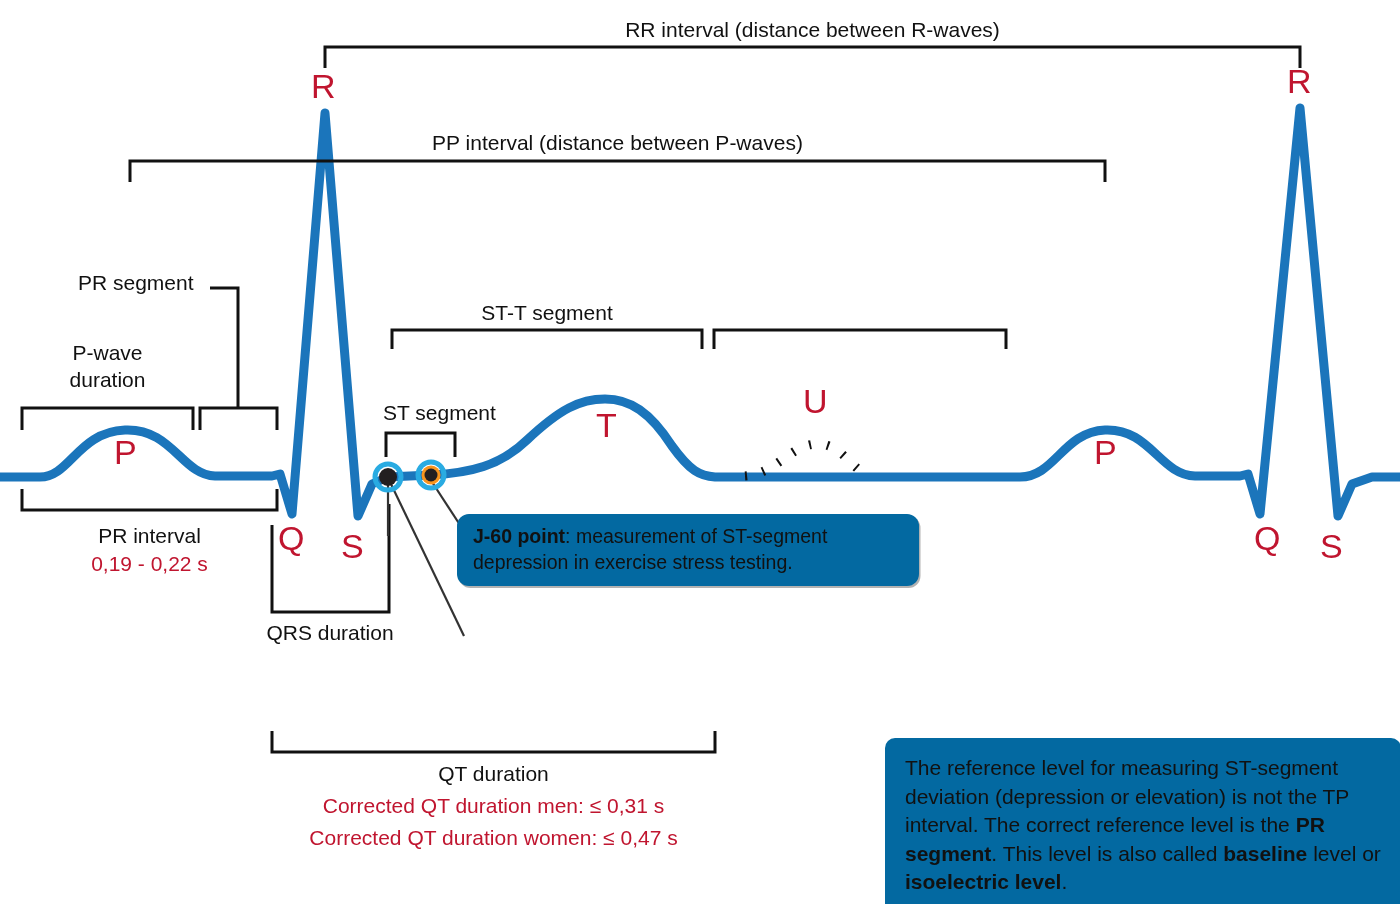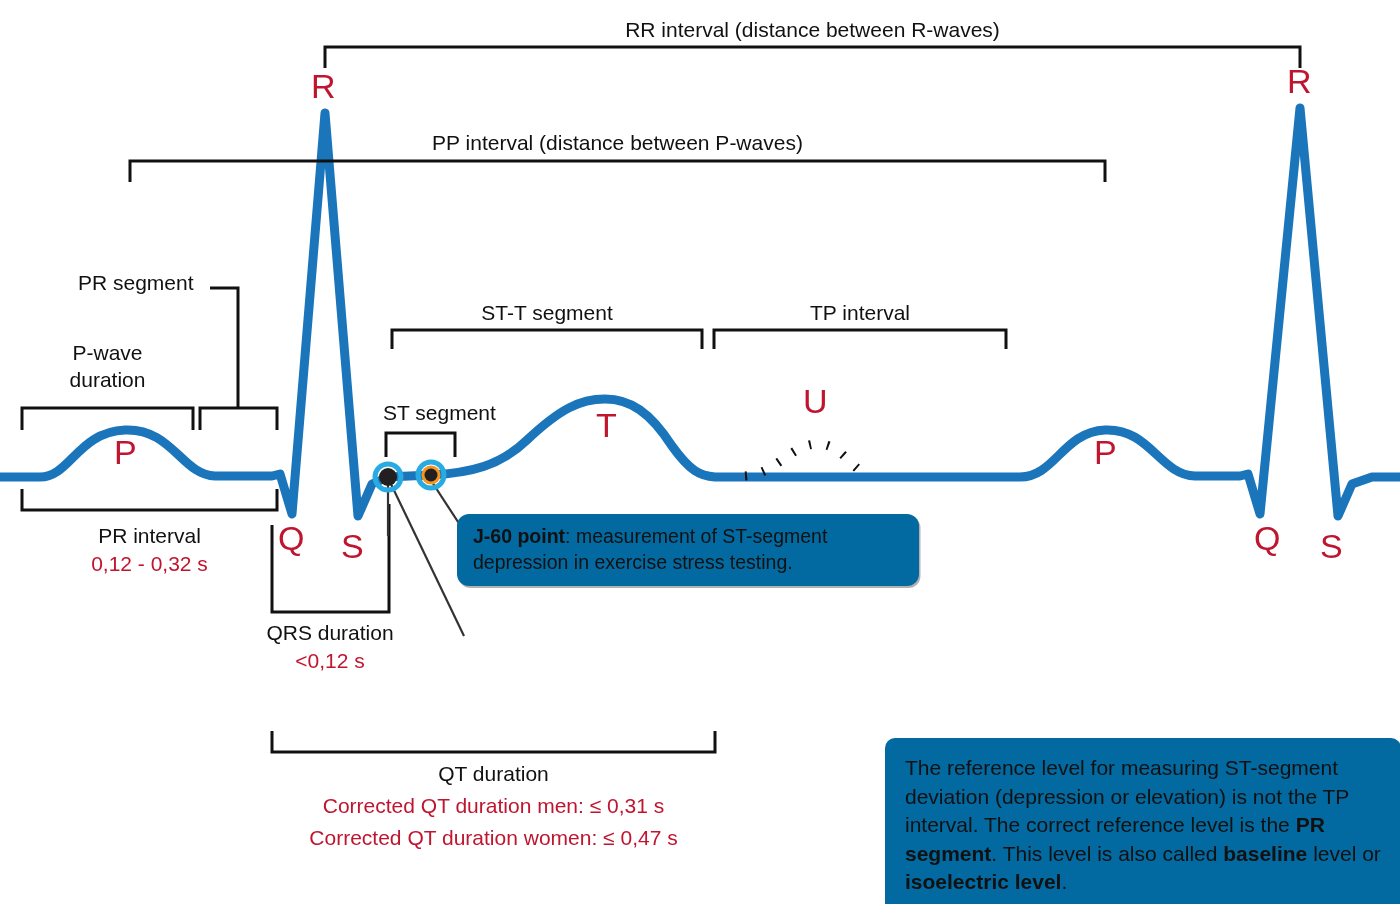--- a/index.html
+++ b/index.html
@@ -122,34 +122,32 @@
     </g>
 
   </svg>
 
   <div class="lbl blk ctr" style="left:325px;top:2px;width:975px;">RR interval (distance between R-waves)</div>
 
   <div class="lbl blk ctr" style="left:392px;top:285px;width:310px;">ST-T segment</div>
 
   <div class="lbl blk ctr" style="left:130px;top:115px;width:975px;">PP interval (distance between P-waves)</div>
 
-  <div class="lbl blk ctr" style="left:714px;top:285px;width:292px;">TP interval</div>
 
   <div class="lbl blk" style="left:383px;top:385px;">ST segment</div>
 
   <div class="lbl blk" style="left:78px;top:255px;">PR segment</div>
 
   <div class="lbl blk ctr" style="left:22px;top:325px;width:171px;">P-wave</div>
   <div class="lbl blk ctr" style="left:22px;top:352px;width:171px;">duration</div>
 
   <div class="lbl blk ctr" style="left:22px;top:508px;width:255px;">PR interval</div>
-  <div class="lbl red ctr" style="left:22px;top:536px;width:255px;">0,12 - 0,32 s</div>
+  <div class="lbl red ctr" style="left:22px;top:536px;width:255px;">0,19 - 0,22 s</div>
 
   <div class="lbl blk ctr" style="left:210px;top:605px;width:240px;">QRS duration</div>
-  <div class="lbl red ctr" style="left:210px;top:633px;width:240px;">&lt;0,12 s</div>
 
   <div class="lbl blk ctr" style="left:272px;top:746px;width:443px;">QT duration</div>
   <div class="lbl red ctr" style="left:212px;top:778px;width:563px;">Corrected QT duration men: ≤ 0,31 s</div>
   <div class="lbl red ctr" style="left:212px;top:810px;width:563px;">Corrected QT duration women: ≤ 0,47 s</div>
 
   <div class="wavelabel" style="left:311px;top:53px;">R</div>
   <div class="wavelabel" style="left:278px;top:505px;">Q</div>
   <div class="wavelabel" style="left:341px;top:513px;">S</div>
   <div class="wavelabel" style="left:114px;top:419px;">P</div>
   <div class="wavelabel" style="left:596px;top:392px;">T</div>

